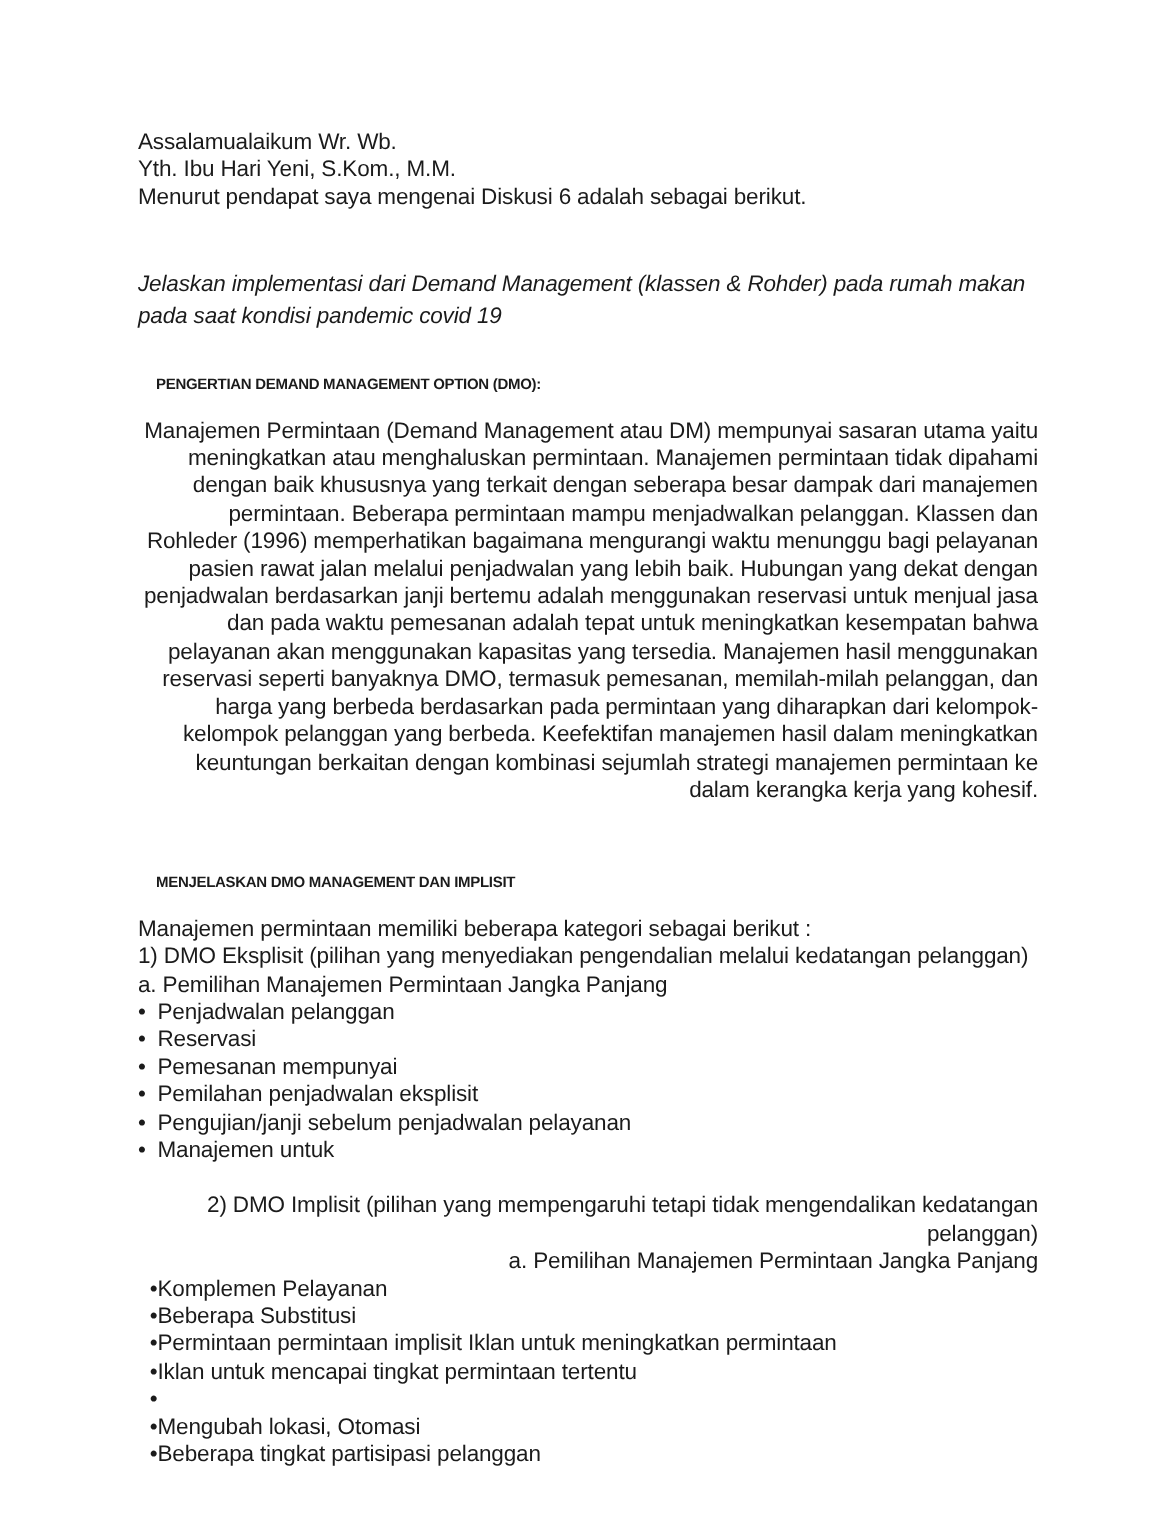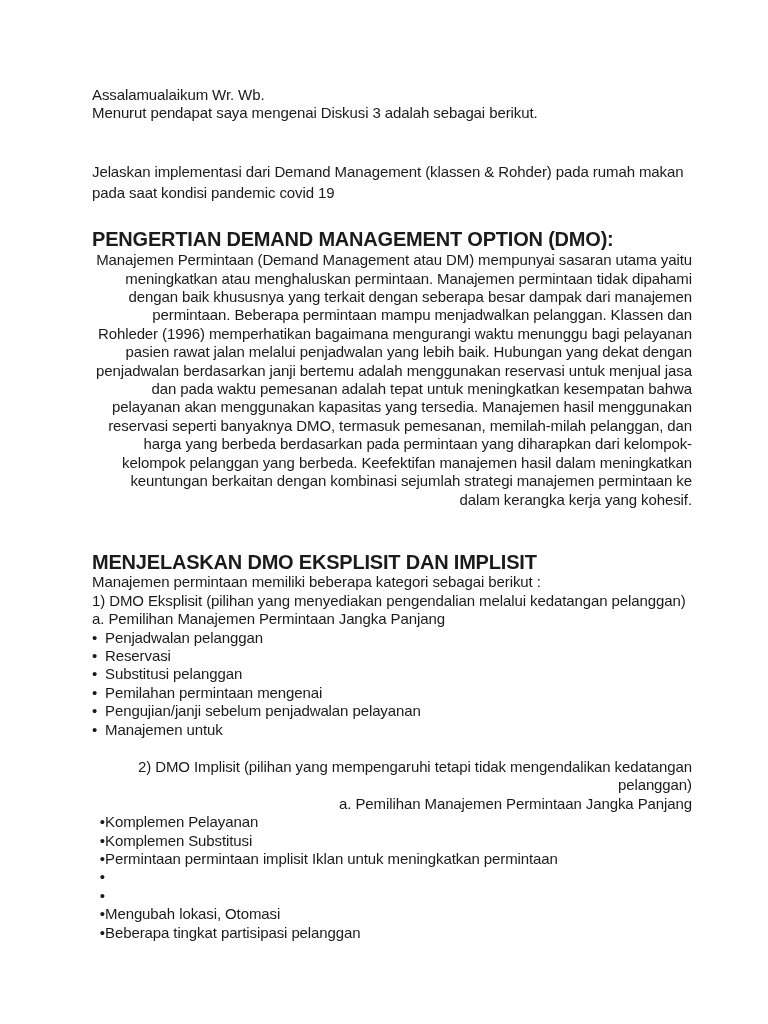--- a/index.html
+++ b/index.html
@@ -30,29 +30,30 @@
     top: 86px;
     width: 600px;
     font-size: 15px;
     line-height: 18.4px;
     letter-spacing: -0.1px;
   }
   .greeting div {
     white-space: nowrap;
   }
   .question {
+    font-style: italic;
     margin-top: 38px;
     line-height: 21px;
     width: 592px;
   }
   .section-heading {
-    font-size: 20px;
+    font-size: 10px;
     font-weight: bold;
     letter-spacing: -0.2px;
-    margin: 0;
+    margin: 12px;
     line-height: 18.4px;
   }
   .heading-def {
     margin-top: 27px;
   }
   .heading-cat {
     margin-top: 44px;
   }
   .paragraph {
     margin-top: 3px;
@@ -78,77 +79,79 @@
   }
 </style>
 </head>
 <body>
 
 <div class="page">
   <div class="content">
 
     <div class="greeting">
       <div>Assalamualaikum Wr. Wb.</div>
-      <div>Menurut pendapat saya mengenai Diskusi 3 adalah sebagai berikut.</div>
+      <div>Yth. Ibu Hari Yeni, S.Kom., M.M.</div>
+      <div>Menurut pendapat saya mengenai Diskusi 6 adalah sebagai berikut.</div>
     </div>
 
     <div class="question">Jelaskan implementasi dari Demand Management (klassen &amp; Rohder) pada rumah makan pada saat kondisi pandemic covid 19</div>
 
     <h2 class="section-heading heading-def">PENGERTIAN DEMAND MANAGEMENT OPTION (DMO):</h2>
     <div class="paragraph">Manajemen Permintaan (Demand Management atau DM) mempunyai sasaran utama yaitu meningkatkan atau menghaluskan permintaan. Manajemen permintaan tidak dipahami dengan baik khususnya yang terkait dengan seberapa besar dampak dari manajemen permintaan. Beberapa permintaan mampu menjadwalkan pelanggan. Klassen dan Rohleder (1996) memperhatikan bagaimana mengurangi waktu menunggu bagi pelayanan pasien rawat jalan melalui penjadwalan yang lebih baik. Hubungan yang dekat dengan penjadwalan berdasarkan janji bertemu adalah menggunakan reservasi untuk menjual jasa dan pada waktu pemesanan adalah tepat untuk meningkatkan kesempatan bahwa pelayanan akan menggunakan kapasitas yang tersedia. Manajemen hasil menggunakan reservasi seperti banyaknya DMO, termasuk pemesanan, memilah-milah pelanggan, dan harga yang berbeda berdasarkan pada permintaan yang diharapkan dari kelompok- kelompok pelanggan yang berbeda. Keefektifan manajemen hasil dalam meningkatkan keuntungan berkaitan dengan kombinasi sejumlah strategi manajemen permintaan ke dalam kerangka kerja yang kohesif.</div>
 
-    <h2 class="section-heading heading-cat">MENJELASKAN DMO EKSPLISIT DAN IMPLISIT</h2>
+    <h2 class="section-heading heading-cat">MENJELASKAN DMO MANAGEMENT DAN IMPLISIT</h2>
     <div class="intro-line">Manajemen permintaan memiliki beberapa kategori sebagai berikut :</div>
 
     <div class="block-explicit">
       <div class="list-title">1) DMO Eksplisit (pilihan yang menyediakan pengendalian melalui kedatangan pelanggan)</div>
       <div class="list-subtitle">a. Pemilihan Manajemen Permintaan Jangka Panjang</div>
       <div class="bullet-row">
         <span class="bullet-glyph">•</span>
         <span>Penjadwalan pelanggan</span>
       </div>
       <div class="bullet-row">
         <span class="bullet-glyph">•</span>
         <span>Reservasi</span>
       </div>
       <div class="bullet-row">
         <span class="bullet-glyph">•</span>
-        <span>Substitusi pelanggan</span>
+        <span>Pemesanan mempunyai</span>
       </div>
       <div class="bullet-row">
         <span class="bullet-glyph">•</span>
-        <span>Pemilahan permintaan mengenai</span>
+        <span>Pemilahan penjadwalan eksplisit</span>
       </div>
       <div class="bullet-row">
         <span class="bullet-glyph">•</span>
         <span>Pengujian/janji sebelum penjadwalan pelayanan</span>
       </div>
       <div class="bullet-row">
         <span class="bullet-glyph">•</span>
         <span>Manajemen untuk</span>
       </div>
     </div>
 
     <div class="block-implicit">
       <div>2) DMO Implisit (pilihan yang mempengaruhi tetapi tidak mengendalikan kedatangan pelanggan)</div>
       <div class="list-subtitle">a. Pemilihan Manajemen Permintaan Jangka Panjang</div>
       <div class="bullet-row">
         <span class="bullet-glyph">•</span>
         <span>Komplemen Pelayanan</span>
       </div>
       <div class="bullet-row">
         <span class="bullet-glyph">•</span>
-        <span>Komplemen Substitusi</span>
+        <span>Beberapa Substitusi</span>
       </div>
       <div class="bullet-row">
         <span class="bullet-glyph">•</span>
         <span>Permintaan permintaan implisit Iklan untuk meningkatkan permintaan</span>
       </div>
       <div class="bullet-row">
         <span class="bullet-glyph">•</span>
+        <span>Iklan untuk mencapai tingkat permintaan tertentu</span>
       </div>
       <div class="bullet-row">
         <span class="bullet-glyph">•</span>
       </div>
       <div class="bullet-row">
         <span class="bullet-glyph">•</span>
         <span>Mengubah lokasi, Otomasi</span>
       </div>
       <div class="bullet-row">
         <span class="bullet-glyph">•</span>

